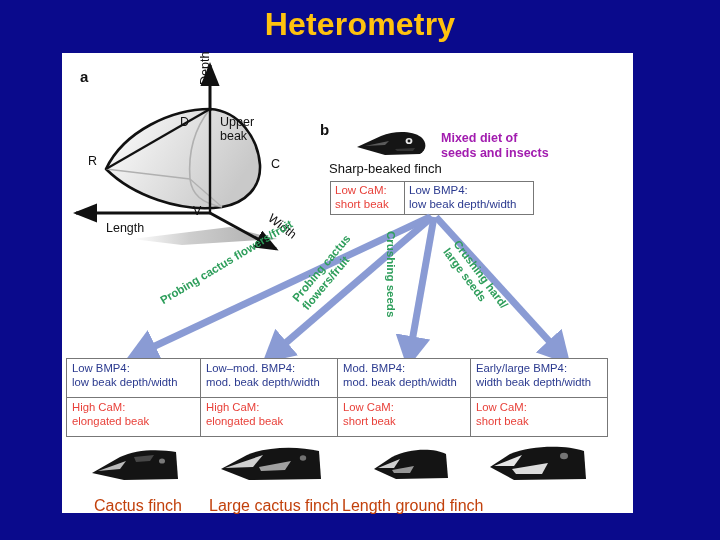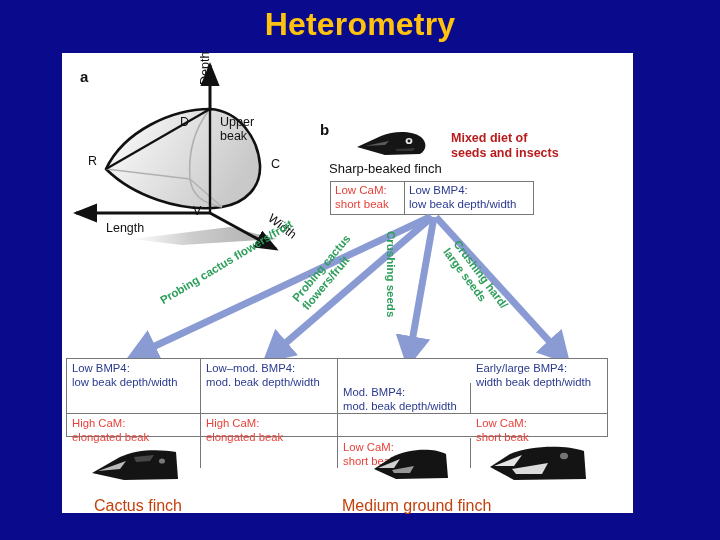--- a/index.html
+++ b/index.html
@@ -83,22 +83,22 @@
 
   #finch-head-top {
     position: absolute; left: 293px; top: 75px;
     width: 74px; height: 30px;
   }
   #label-sharp-beaked {
     position: absolute; left: 267px; top: 108px;
     font-size: 13px; color: #111; white-space: nowrap;
   }
   #label-mixed-diet {
-    position: absolute; left: 389px; top: 78px;
-    font-size: 12.5px; color: #b91c1c; font-weight: bold;
+    position: absolute; left: 379px; top: 78px;
+    font-size: 12.5px; color: #a21caf; font-weight: bold;
     line-height: 14.5px; white-space: nowrap;
   }
 
   
   #top-genotype-box {
     position: absolute; left: 268px; top: 128px;
     width: 204px; height: 34px;
     border: 1.4px solid #777;
     background: #fff;
     display: flex;
@@ -153,21 +153,21 @@
     line-height: 13.5px;
     white-space: nowrap;
     border-right: 1.3px solid #777;
     overflow: hidden;
   }
   .table-cell:last-child { border-right: none; }
   .cell-bmp { color: #2B3A8F; }
   .cell-cam { color: #E8413A; }
   .col-0 { width: 134px; }
   .col-1 { width: 137px; }
-  .col-2 { width: 133px; margin-top: 24px; }
+  .col-2 { width: 133px; }
   .col-3 { flex: 1; }
 
   
   #finch-row {
     position: absolute;
     left: 4px; top: 390px;
     width: 542px; height: 62px;
   }
   .finch-item {
     position: absolute;
@@ -342,28 +342,37 @@
     <div class="finch-item" id="finch-0">
       <svg class="finch-img" viewBox="0 0 96 40">
         <path d="M2,30 L30,14 C46,6 70,6 86,9 L88,36 L34,37 Z" fill="#141414"></path>
         <path d="M8,28 L36,18 L30,26 Z" fill="#d8d8d8" opacity="0.85"></path>
         <path d="M44,14 L64,12 L60,18 L46,19 Z" fill="#7a7a7a" opacity="0.5"></path>
         <ellipse cx="72" cy="18" rx="3" ry="2.6" fill="#bdbdbd" opacity="0.6"></ellipse>
       </svg>
       <div class="finch-caption">Cactus finch</div>
     </div>
 
+    <div class="finch-item" id="finch-1">
+      <svg class="finch-img" viewBox="0 0 110 40">
+        <path d="M2,26 L28,12 C48,3 80,3 100,8 L102,36 L30,37 Z" fill="#141414"></path>
+        <path d="M6,25 L44,12 L34,24 Z" fill="#e6e6e6" opacity="0.9"></path>
+        <path d="M40,24 L72,18 L66,27 L42,28 Z" fill="#d0d0d0" opacity="0.75"></path>
+        <ellipse cx="84" cy="15" rx="3.2" ry="2.8" fill="#bdbdbd" opacity="0.55"></ellipse>
+      </svg>
+      <div class="finch-caption">Large cactus finch</div>
+    </div>
 
     <div class="finch-item" id="finch-2">
       <svg class="finch-img" viewBox="0 0 84 40">
         <path d="M4,26 L22,14 C40,5 64,5 76,11 L78,35 L26,36 Z" fill="#141414"></path>
         <path d="M8,25 L30,16 L24,25 Z" fill="#e4e4e4" opacity="0.9"></path>
         <path d="M22,27 L44,23 L40,30 L24,30 Z" fill="#cfcfcf" opacity="0.7"></path>
       </svg>
-      <div class="finch-caption">Medium ground finch</div>
+      <div class="finch-caption">Length ground finch</div>
     </div>
 
     <div class="finch-item" id="finch-3">
       <svg class="finch-img" viewBox="0 0 104 40">
         <path d="M2,24 L22,11 C44,2 78,2 96,8 L98,36 L26,37 Z" fill="#141414"></path>
         <path d="M6,23 L34,12 L26,23 Z" fill="#f0f0f0" opacity="0.95"></path>
         <path d="M24,26 L60,20 L54,31 L28,31 Z" fill="#f2f2f2" opacity="0.9"></path>
         <ellipse cx="76" cy="13" rx="4" ry="3.2" fill="#c5c5c5" opacity="0.55"></ellipse>
       </svg>
     </div>

